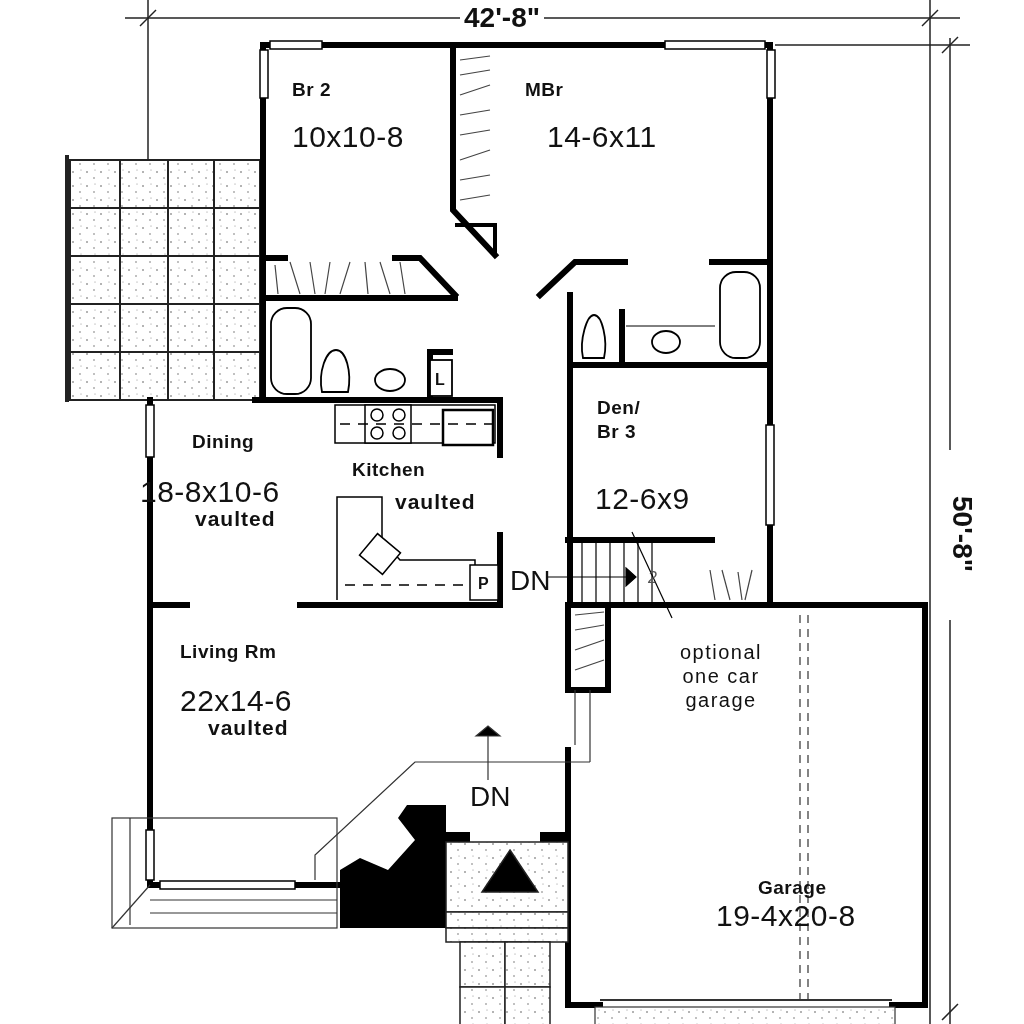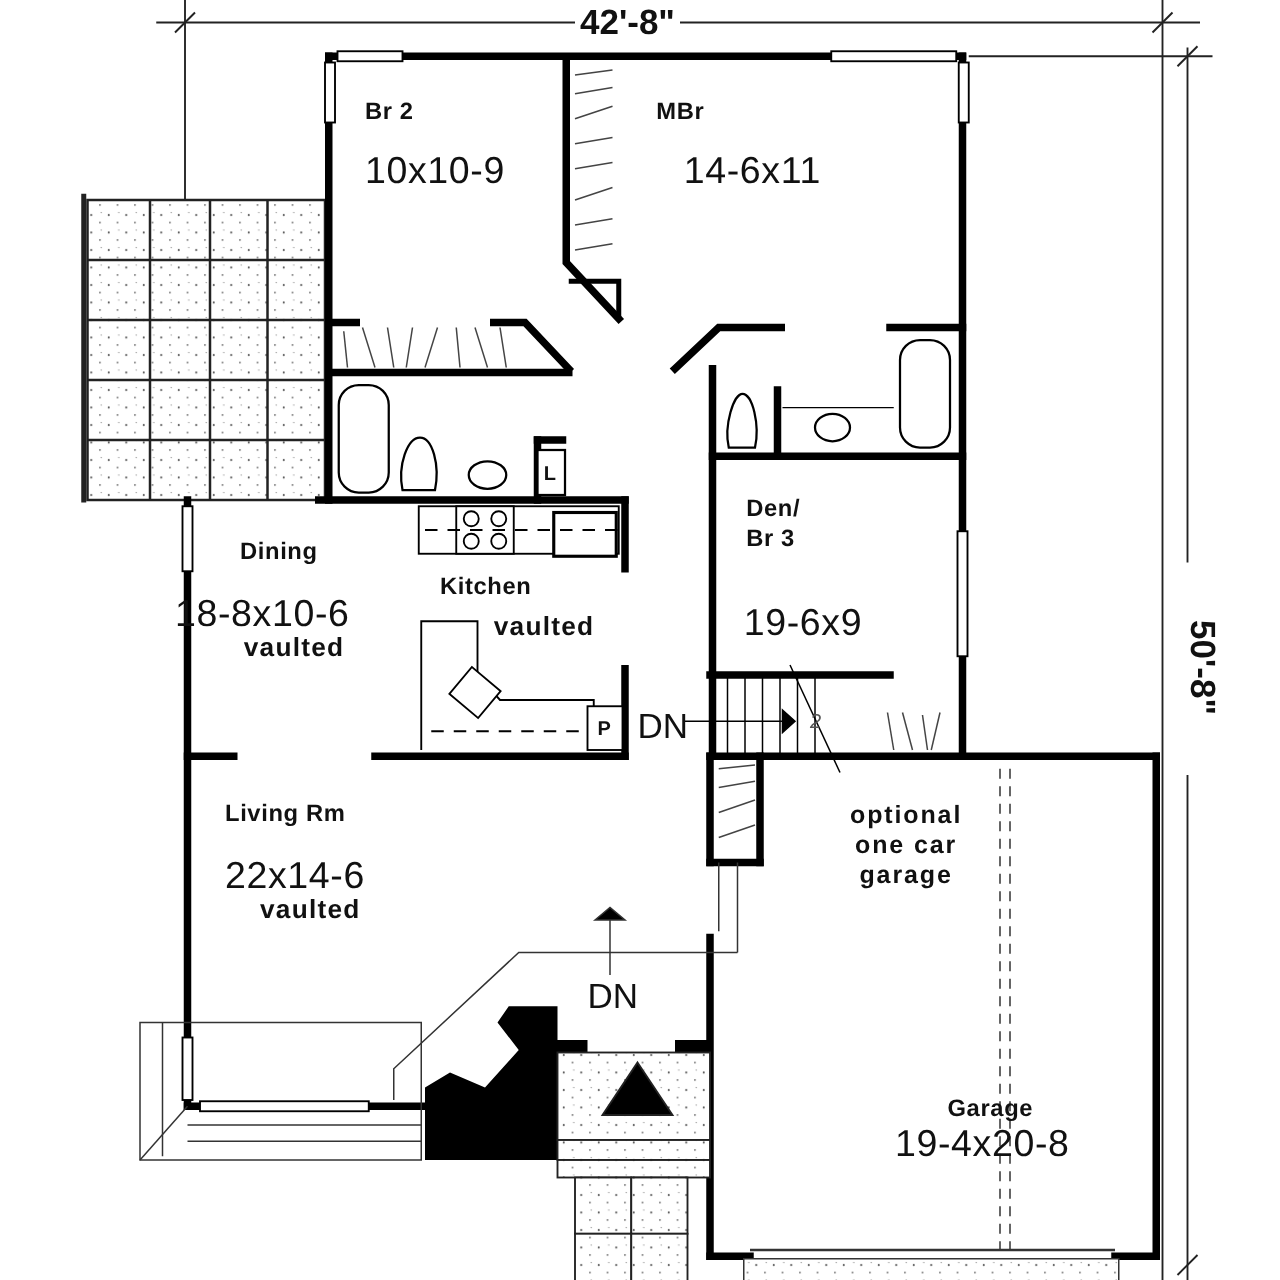--- a/index.html
+++ b/index.html
@@ -216,44 +216,44 @@
 
   <g stroke="#000" stroke-width="4" fill="none">
     <polyline points="455,225 495,225 495,255"></polyline>
   </g>
 </svg>
 
 <div class="lbl dim-text" style="left:460px; top:4px; background:#fff; padding:0 4px;">42'-8"</div>
 <div class="lbl dim-text" style="left:920px; top:520px; transform:rotate(90deg); transform-origin:center; background:#fff; padding:0 4px;">50'-8"</div>
 
 <div class="lbl room-name" style="left:292px; top:80px;">Br 2</div>
-<div class="lbl room-dim" style="left:292px; top:122px;">10x10-9</div>
+<div class="lbl room-dim" style="left:292px; top:122px;">10x10-8</div>
 
 <div class="lbl room-name" style="left:525px; top:80px;">MBr</div>
 <div class="lbl room-dim" style="left:547px; top:122px;">14-6x11</div>
 
 <div class="lbl room-name" style="left:192px; top:432px;">Dining</div>
 <div class="lbl room-dim" style="left:140px; top:477px;">18-8x10-6</div>
 <div class="lbl room-note" style="left:195px; top:508px;">vaulted</div>
 
 <div class="lbl room-name" style="left:352px; top:460px;">Kitchen</div>
 <div class="lbl room-note" style="left:395px; top:491px;">vaulted</div>
 
 <div class="lbl room-name" style="left:597px; top:398px;">Den/</div>
 <div class="lbl room-name" style="left:597px; top:422px;">Br 3</div>
-<div class="lbl room-dim" style="left:595px; top:484px;">19-6x9</div>
+<div class="lbl room-dim" style="left:595px; top:484px;">12-6x9</div>
 
 <div class="lbl room-name" style="left:180px; top:642px;">Living Rm</div>
 <div class="lbl room-dim" style="left:180px; top:686px;">22x14-6</div>
 <div class="lbl room-note" style="left:208px; top:717px;">vaulted</div>
 
 <div class="lbl room-name" style="left:758px; top:878px;">Garage</div>
 <div class="lbl room-dim" style="left:716px; top:901px;">19-4x20-8</div>
 
-<div class="lbl small-note" style="left:680px; top:640px;font-weight:bold;">
+<div class="lbl small-note" style="left:680px; top:640px;">
   <div>optional</div>
   <div>one car</div>
   <div>garage</div>
 </div>
 
 <div class="lbl marker" style="left:510px; top:567px;">DN</div>
 <div class="lbl marker" style="left:470px; top:783px;">DN</div>
 <div class="lbl fixture-lbl" style="left:648px; top:570px; font-style:italic; color:#555;">2</div>
 
 <div class="lbl fixture-lbl" style="left:435px; top:372px; font-weight:bold;">L</div>

